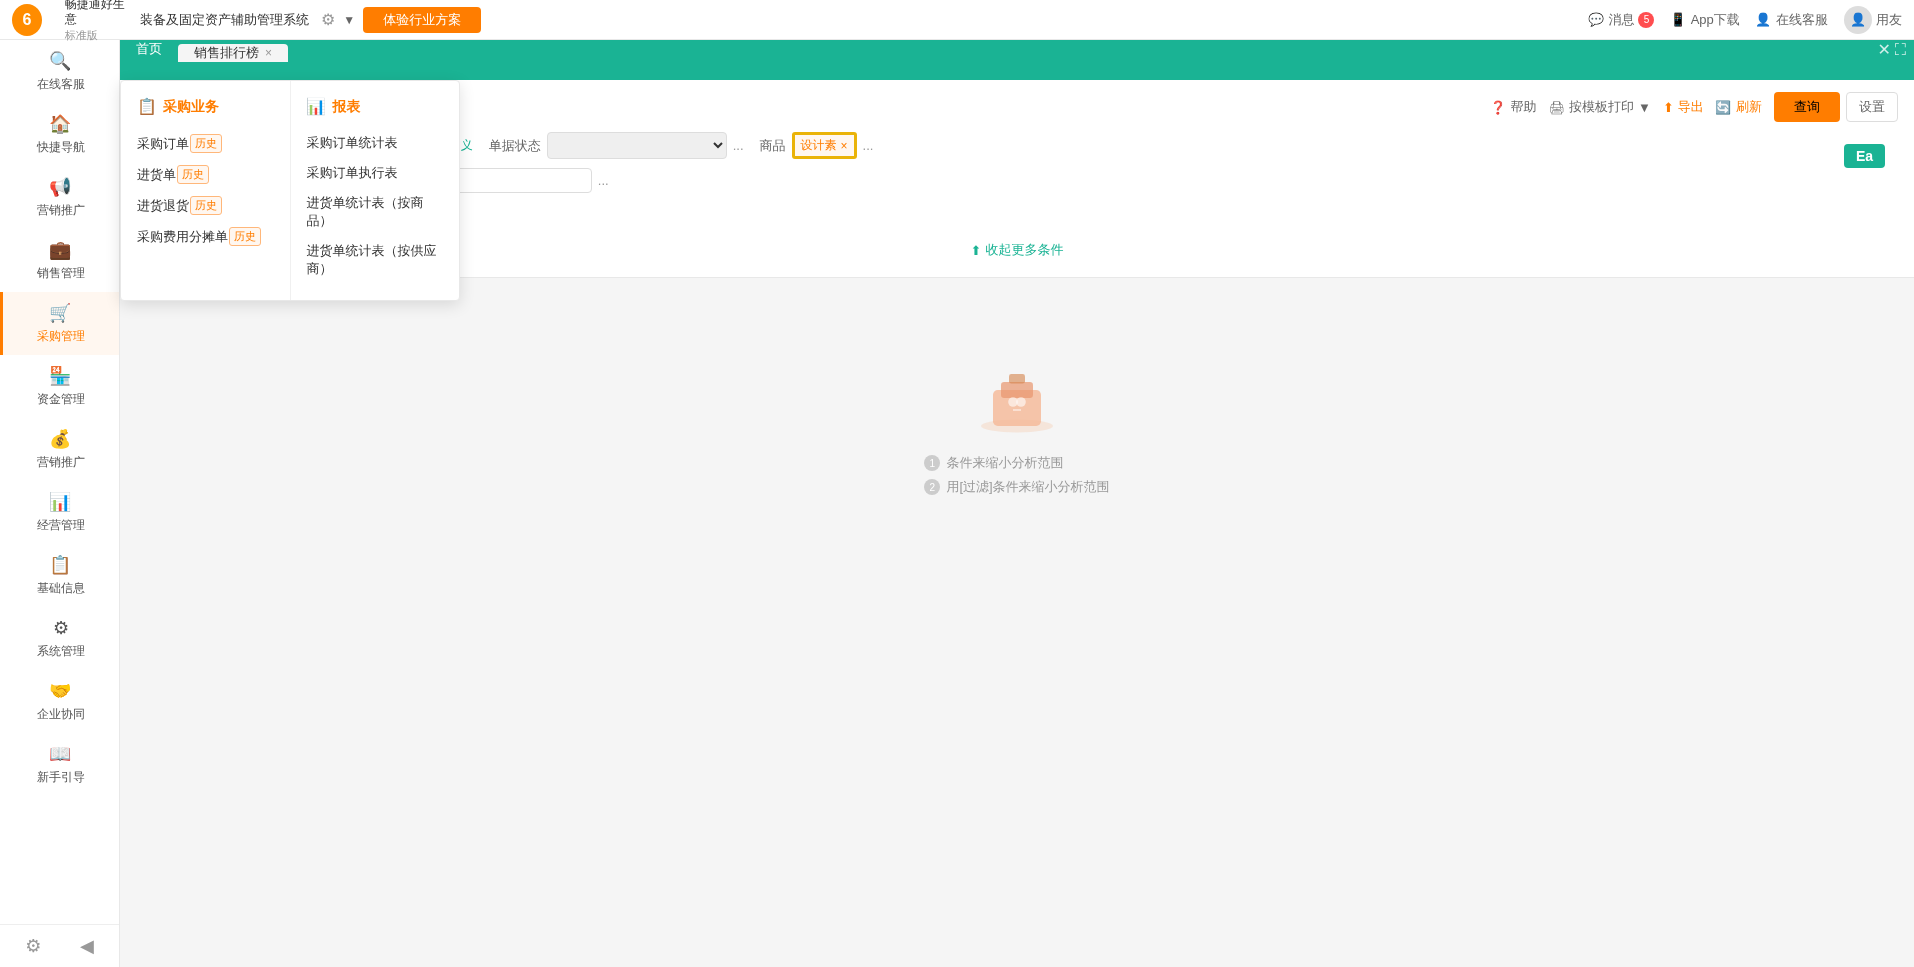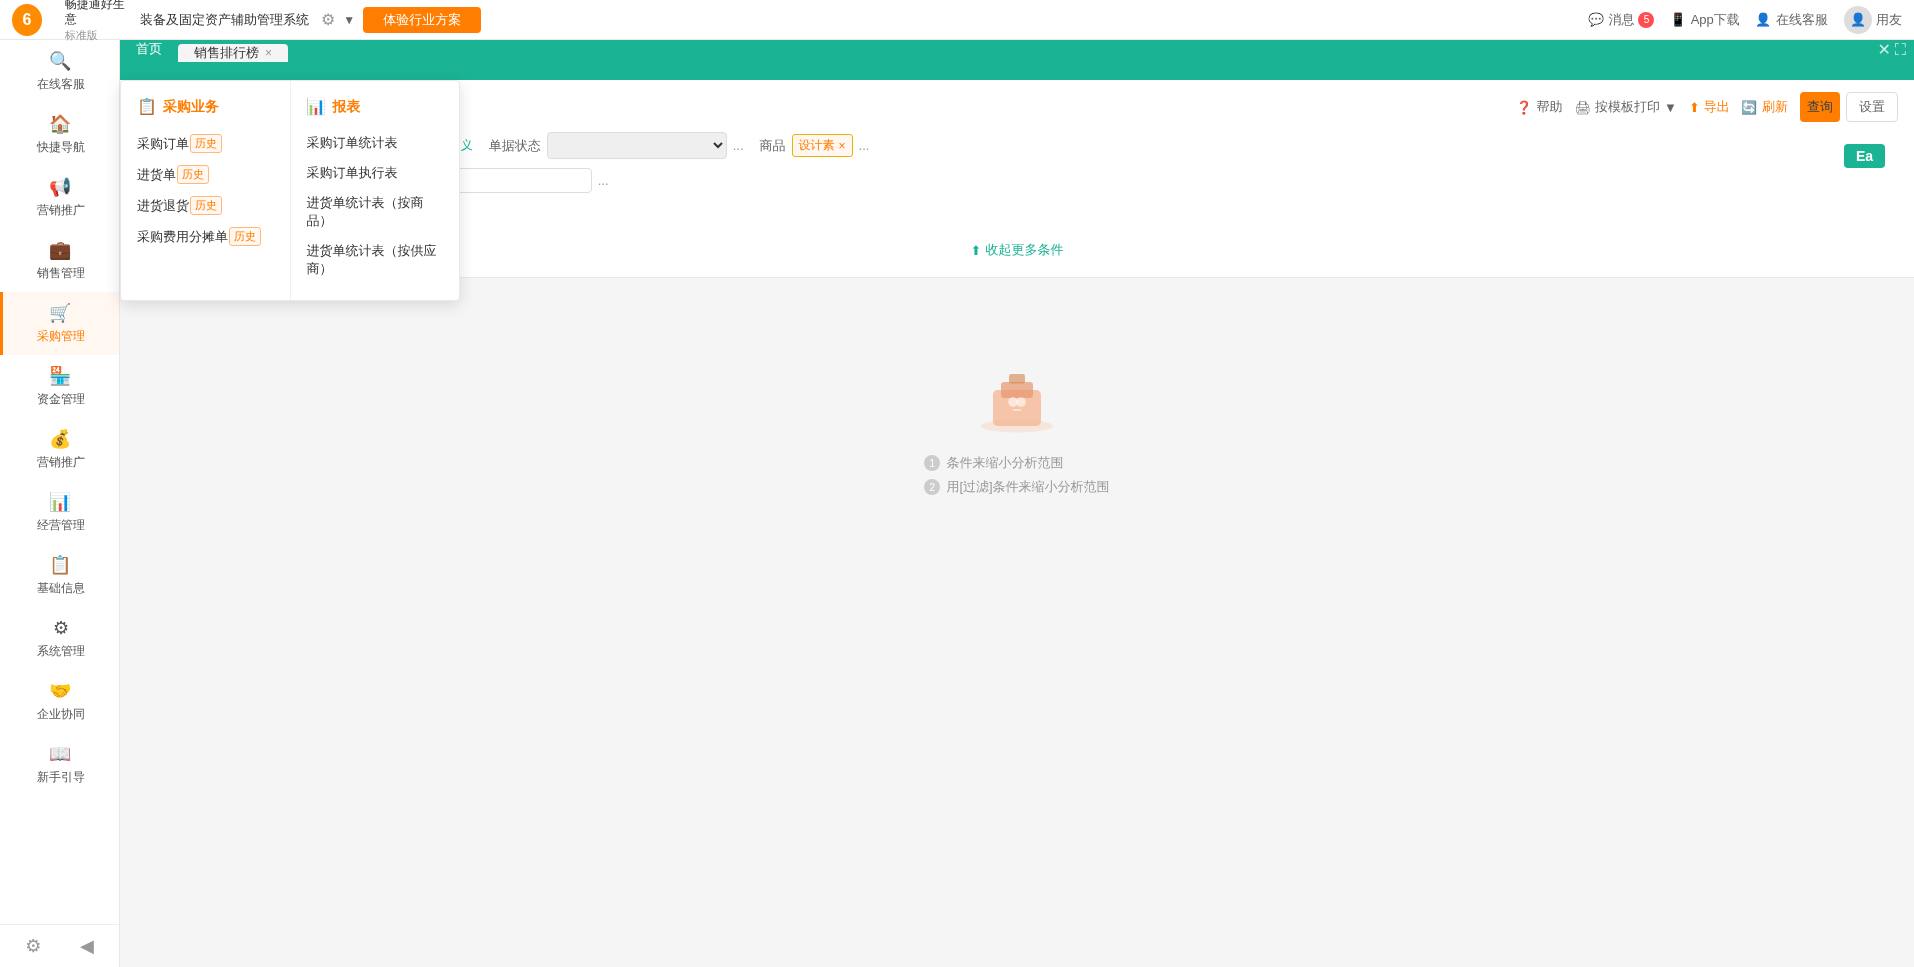--- a/index.html
+++ b/index.html
@@ -231,24 +231,24 @@
       gap: 4px;
       background: none;
       border: none;
       cursor: pointer;
       color: #666;
       font-size: 13px;
     }
     .toolbar-btn.orange { color: #ff7d00; }
     .query-btn {
       background: #ff7d00;
-      color: #404040;
+      color: #000000;
       border: none;
       border-radius: 4px;
-      padding: 6px 7px;
+      padding: 6px 20px;
       cursor: pointer;
       font-size: 13px;
     }
     .settings-btn {
       background: none;
       border: 1px solid #ddd;
       border-radius: 4px;
       padding: 5px 12px;
       cursor: pointer;
       color: #666;
@@ -295,21 +295,21 @@
     }
     .date-shortcut {
       color: #1ab394;
       font-size: 12px;
       cursor: pointer;
     }
     .tag-badge {
       display: inline-flex;
       align-items: center;
       background: #fff7f0;
-      border: 1px solid #eab308;
+      border: 3px solid #eab308;
       border-radius: 3px;
       padding: 2px 6px;
       font-size: 12px;
       color: #ff7d00;
       gap: 4px;
     }
     .tag-close { cursor: pointer; }
     .filter-dots { color: #999; cursor: pointer; }
     .collapse-btn {
       display: flex;

